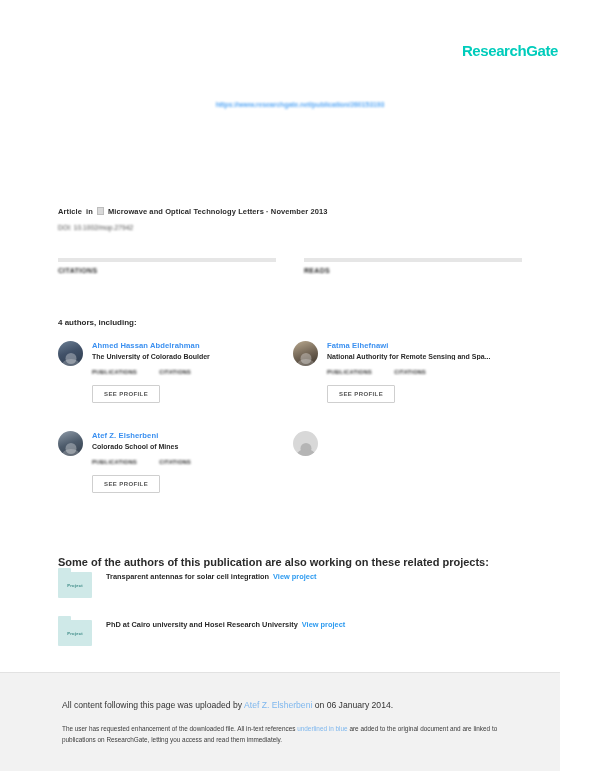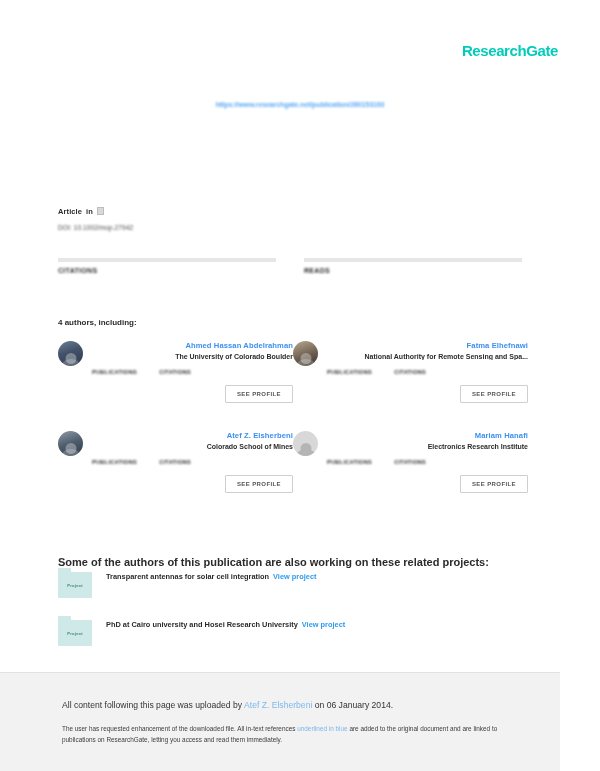--- a/index.html
+++ b/index.html
@@ -122,21 +122,20 @@
     filter: blur(0.7px);
     text-align: right;
   }
   .authors-grid {
     position: absolute;
     top: 341px;
     left: 58px;
     width: 470px;
     display: flex;
     flex-wrap: wrap;
-    text-align: right;
   }
   .author {
     width: 235px;
     height: 90px;
     display: flex;
     gap: 9px;
     box-sizing: border-box;
   }
   .avatar {
     width: 25px;
@@ -324,20 +323,21 @@
 <div class="page">
 
   <div class="rg-logo">ResearchGate</div>
 
   <div class="seo-url">https://www.researchgate.net/publication/260153193</div>
 
   <div class="meta">
     <span>Article</span>
     <span>in</span>
     <span class="art-icon"></span>
+    <span>Microwave and Optical Technology Letters · November 2013</span>
   </div>
   <div class="doi">DOI: 10.1002/mop.27942</div>
 
   <div class="stats">
     <div class="stat-col">
       <div class="stat-rule"></div>
       <div class="stat-label">CITATIONS</div>
       <div class="stat-value"></div>
     </div>
     <div class="stat-col">
@@ -397,29 +397,20 @@
         </div>
         <div class="see-profile">SEE PROFILE</div>
       </div>
     </div>
 
     <div class="author">
       <div class="avatar a4">
           <div class="face"></div>
           <div class="body"></div>
         </div>
-      <div class="author-body">
-        <div class="author-name">Mariam Hanafi</div>
-        <div class="author-affil">Electronics Research Institute</div>
-        <div class="author-stats">
-          <div class="astat"><span>PUBLICATIONS</span><span class="num"></span></div>
-          <div class="astat"><span>CITATIONS</span><span class="num"></span></div>
-        </div>
-        <div class="see-profile">SEE PROFILE</div>
-      </div>
     </div>
 
   </div>
 
   <div class="projects-heading">Some of the authors of this publication are also working on these related projects:</div>
 
   <div class="projects">
     <div class="project-row">
       <div class="proj-icon">
           <span>Project</span>

